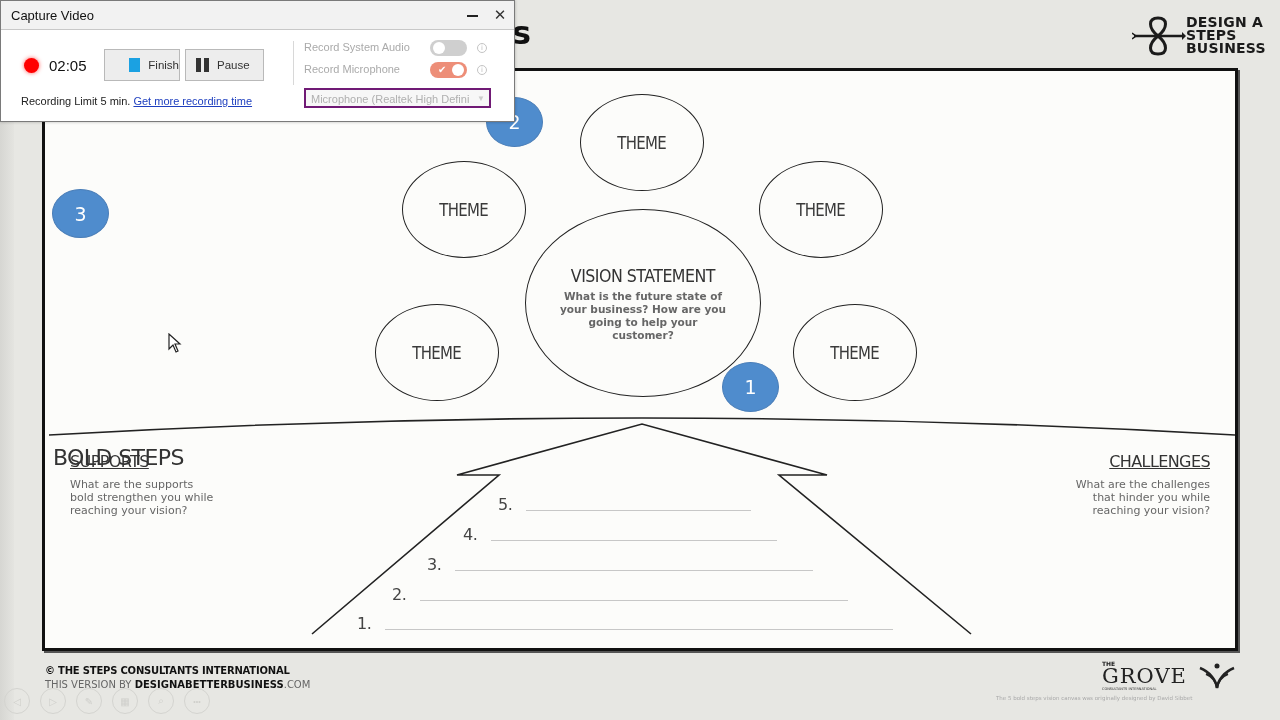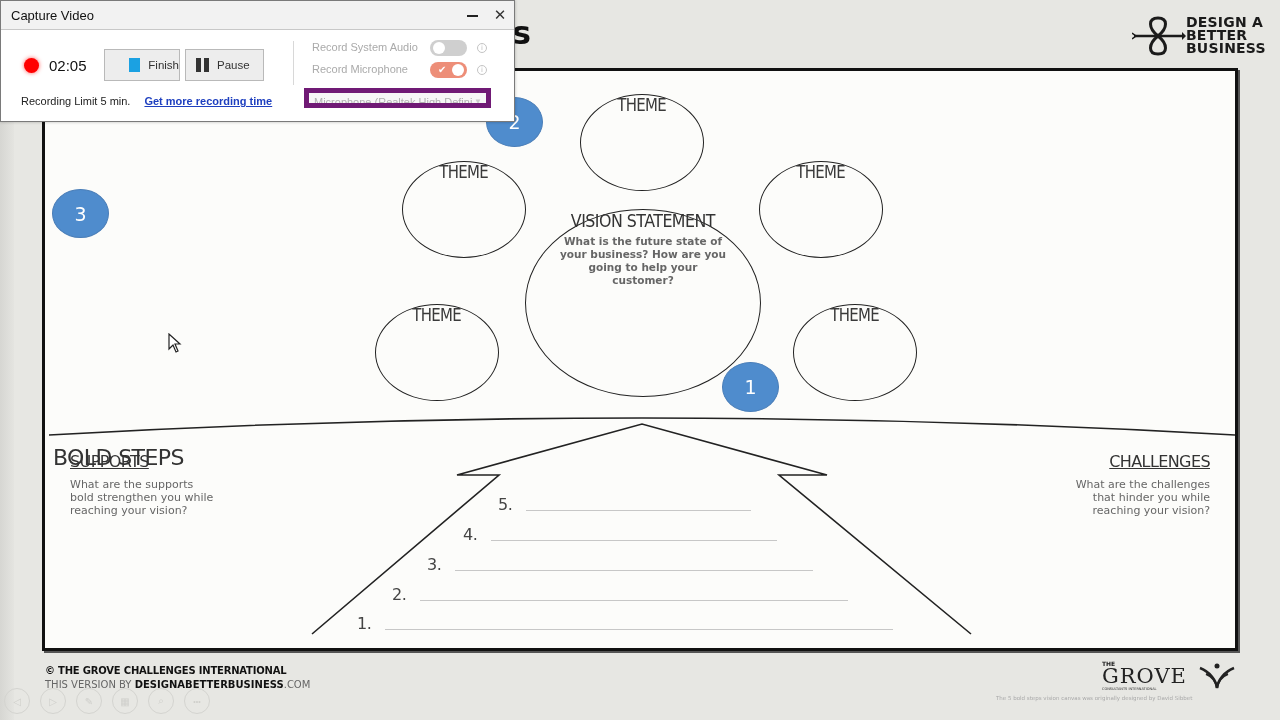--- a/index.html
+++ b/index.html
@@ -11,21 +11,21 @@
 
   .title-fragment { position: absolute; left: 512px; top: 14px; font-family: "DejaVu Sans", sans-serif; font-weight: bold; font-size: 32px; color: #111; }
 
   .dbb-logo { position: absolute; left: 1132px; top: 14px; width: 110px; height: 44px; }
   .dbb-logo svg { position: absolute; left: 0; top: 0; }
   .dbb-text { position: absolute; left: 54px; top: 2px; font-family: "DejaVu Sans", sans-serif; font-weight: bold; font-size: 14px; line-height: 13px; color: #1b1b1b; letter-spacing: 0.2px; }
 
   .canvas { position: absolute; left: 42px; top: 68px; width: 1196px; height: 583px; background: #fcfcfa; border: 3px solid #111; box-shadow: 2px 2px 0 #555; }
   .canvas svg.lines { position: absolute; left: 0; top: 0; }
 
-  .ellipse { position: absolute; border: 1.6px solid #222; border-radius: 50%; display: flex; align-items: center; flex-direction: column; background: transparent; }
+  .ellipse { position: absolute; border: 1.6px solid #222; border-radius: 50%; display: flex; align-items: center; justify-content: center; flex-direction: column; background: transparent; }
   .theme-label { font-family: "DejaVu Sans", sans-serif; font-size: 17px; color: #3a3a3a; letter-spacing: -0.8px; transform: scaleX(0.88); }
 
   .vision-title { font-family: "DejaVu Sans", sans-serif; font-size: 18px; color: #333; letter-spacing: -0.6px; transform: scaleX(0.88); margin-bottom: 4px; }
   .vision-desc { font-family: "DejaVu Sans", sans-serif; font-size: 10.5px; color: #666; text-align: center; line-height: 13px; width: 170px; font-weight: bold; }
 
   .badge { position: absolute; background: #4f8ccd; border-radius: 50%; color: #fff; font-family: "DejaVu Sans", sans-serif; font-size: 19px; display: flex; align-items: center; justify-content: center; border: 1px solid #4a7eb8; }
 
   .section-title { position: absolute; font-family: "DejaVu Sans", sans-serif; font-size: 16px; color: #333; letter-spacing: -0.6px; text-decoration: underline; }
   .section-desc { position: absolute; font-family: "DejaVu Sans", sans-serif; font-size: 11px; color: #666; line-height: 13px; }
 
@@ -65,54 +65,54 @@
   .rec-time { position: absolute; left: 48px; top: 56px; font-family: "Liberation Sans", sans-serif; font-size: 15px; color: #111; }
 
   .cap-btn { position: absolute; top: 48px; height: 32px; border: 1px solid #b9b9b9; background: #ededed; display: flex; align-items: center; font-family: "Liberation Sans", sans-serif; font-size: 11.5px; color: #333; }
   .finish-btn { left: 103px; width: 76px; padding-left: 24px; }
   .finish-sq { width: 14px; height: 14px; background: #1ba1e2; margin-right: 8px; }
   .pause-btn { left: 184px; width: 79px; padding-left: 10px; }
   .pause-bars { display: flex; gap: 3px; margin-right: 8px; }
   .pause-bars span { width: 5px; height: 14px; background: #333; display: block; }
 
   .rec-limit { position: absolute; left: 20px; top: 94px; font-family: "Liberation Sans", sans-serif; font-size: 11px; color: #222; }
-  .rec-link { color: #1e3fbf; text-decoration: underline; margin-left: 14px; font-weight: bold; }
+  .rec-link { color: #1e3fbf; text-decoration: underline; margin-left: 3px; }
 
   .cap-divider { position: absolute; left: 292px; top: 40px; width: 1px; height: 44px; background: #d8d8d8; }
-  .opt-label { position: absolute; left: 311px; font-family: "Liberation Sans", sans-serif; font-size: 11px; color: #aaa; }
+  .opt-label { position: absolute; left: 303px; font-family: "Liberation Sans", sans-serif; font-size: 11px; color: #aaa; }
   .toggle { position: absolute; left: 429px; width: 37px; height: 16px; border-radius: 8px; }
   .toggle .knob { position: absolute; top: 2px; width: 12px; height: 12px; border-radius: 50%; background: #fff; }
   .toggle-off { background: #cfcfcf; }
   .toggle-off .knob { left: 3px; }
   .toggle-on { background: #ed8e78; }
   .toggle-on .knob { right: 3px; }
   .toggle-on .check { position: absolute; left: 8px; top: 0; color: #fff; font-size: 10px; line-height: 16px; }
   .info-icon { position: absolute; left: 476px; width: 10px; height: 10px; border: 1px solid #c4c4c4; border-radius: 50%; font-size: 7px; color: #bbb; text-align: center; line-height: 8px; font-family: "DejaVu Sans", sans-serif; }
 
-  .mic-select { position: absolute; left: 303px; top: 87px; width: 187px; height: 20px; background: #f7f7f7; border: 5px solid #701a75; font-family: "Liberation Sans", sans-serif; font-size: 11px; color: #b0b0b0; padding-left: 5px; line-height: 18px; overflow: hidden; white-space: nowrap; }
+  .mic-select { position: absolute; left: 303px; top: 87px; width: 187px; height: 20px; background: #f7f7f7; border: 2px solid #701a75; font-family: "Liberation Sans", sans-serif; font-size: 11px; color: #b0b0b0; padding-left: 5px; line-height: 18px; overflow: hidden; white-space: nowrap; }
   .mic-select .chev { position: absolute; right: 4px; top: 0; font-size: 8px; color: #ccc; }
 </style>
 </head>
 <body>
 
 <div class="slide-bg"></div>
 <div class="left-strip"></div>
 
 <div class="title-fragment">s</div>
 
 <div class="dbb-logo">
   <svg width="54" height="44" viewBox="0 0 54 44">
     <line x1="2" y1="22" x2="50" y2="22" stroke="#1b1b1b" stroke-width="2.5"></line>
     <polygon points="50,18 54,22 50,26" fill="#1b1b1b"></polygon>
     <path d="M0,19 L4,22 L0,25" fill="none" stroke="#1b1b1b" stroke-width="1.5"></path>
     <path d="M26,22 C16,14 16,4 26,4 C36,4 36,14 26,22 C16,30 16,40 26,40 C36,40 36,30 26,22 Z" fill="none" stroke="#1b1b1b" stroke-width="3"></path>
   </svg>
   <div class="dbb-text">
     <div>DESIGN A</div>
-    <div>BETTER</div>
+    <div>STEPS</div>
     <div>BUSINESS</div>
   </div>
 </div>
 
 <div class="canvas">
   <svg class="lines" width="1190" height="577">
 
     <path d="M4,364 Q597,330 1190,364" fill="none" stroke="#222" stroke-width="1.6"></path>
 
     <path d="M267,563 L454,404 L412,404 L597,353 L782,404 L734,404 L926,563" fill="none" stroke="#222" stroke-width="1.6"></path>
@@ -175,21 +175,21 @@
     <span class="step-num">2.</span>
     <span class="step-line" style="width:428px;"></span>
   </div>
   <div class="step" style="left:312px; top:543px;">
     <span class="step-num">1.</span>
     <span class="step-line" style="width:508px;"></span>
   </div>
 </div>
 
 <div class="footer-left">
-  <div class="copy">© THE GROVE CHALLENGES INTERNATIONAL</div>
+  <div class="copy">© THE STEPS CONSULTANTS INTERNATIONAL</div>
   <div><span class="light">THIS VERSION BY </span><span class="bold">DESIGNABETTERBUSINESS</span><span class="light">.COM</span></div>
 </div>
 
 <div class="grove-logo">
   <span class="grove-the">THE</span>
   <span class="grove-word">GROVE</span>
   <span class="grove-sub">CONSULTANTS INTERNATIONAL</span>
   <svg class="grove-mark" width="38" height="28" viewBox="0 0 38 28">
     <circle cx="19" cy="4" r="2.5" fill="#222"></circle>
     <path d="M19,26 C18,18 12,10 2,6" fill="none" stroke="#222" stroke-width="2.5"></path>

